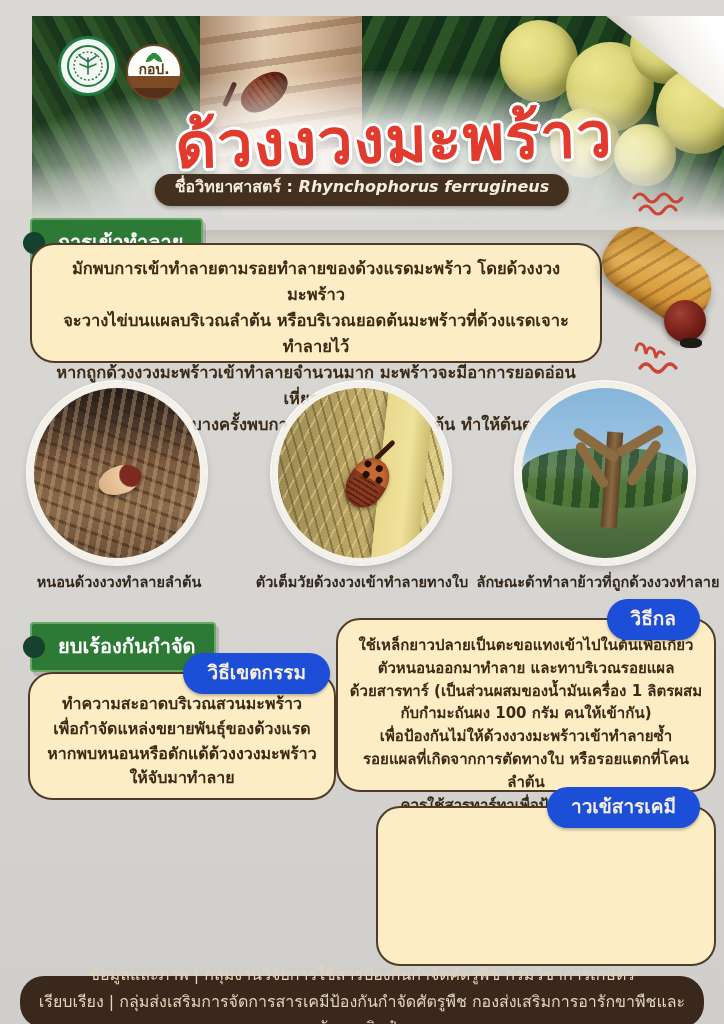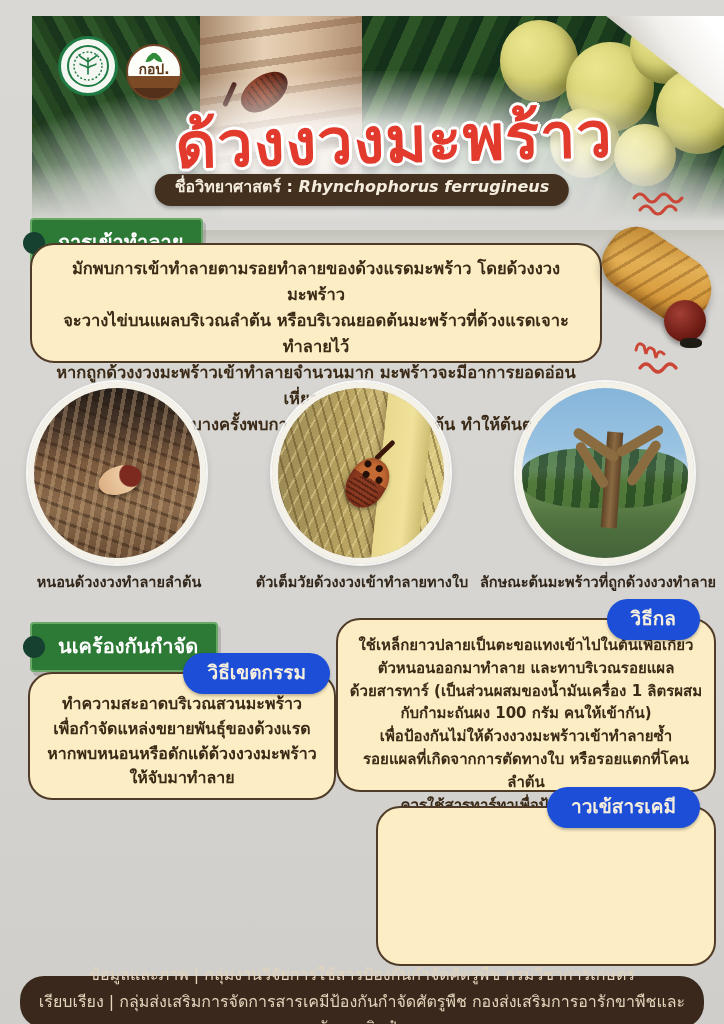--- a/index.html
+++ b/index.html
@@ -257,26 +257,26 @@
       <div class="deadtrunk"></div>
       <div class="frond f1"></div>
       <div class="frond f2"></div>
       <div class="frond f3"></div>
       <div class="frond f4"></div>
     </div>
   </div>
 
   <div class="caption cap1">หนอนด้วงงวงทำลายลำต้น</div>
   <div class="caption cap2">ตัวเต็มวัยด้วงงวงเข้าทำลายทางใบ</div>
-  <div class="caption cap3">ลักษณะต้นมะพร้าวที่ถูกด้วงงวงทำลาย</div>
+  <div class="caption cap3">ลักษณะต้าทำลาย้าวที่ถูกด้วงงวงทำลาย</div>
 
   <div class="sec-badge badge-prevent">
     <span class="ghost"></span>
     <span class="dot"></span>
-    <span>นเคร้องกันกำจัด</span>
+    <span>ยบเร้องกันกำจัด</span>
   </div>
 
   <div class="cream-box box-khet">
     <div class="pill-head">วิธีเขตกรรม</div>
     <div class="box-text">ทำความสะอาดบริเวณสวนมะพร้าว
 เพื่อกำจัดแหล่งขยายพันธุ์ของด้วงแรด
 หากพบหนอนหรือดักแด้ด้วงงวงมะพร้าว
 ให้จับมาทำลาย</div>
   </div>
 

